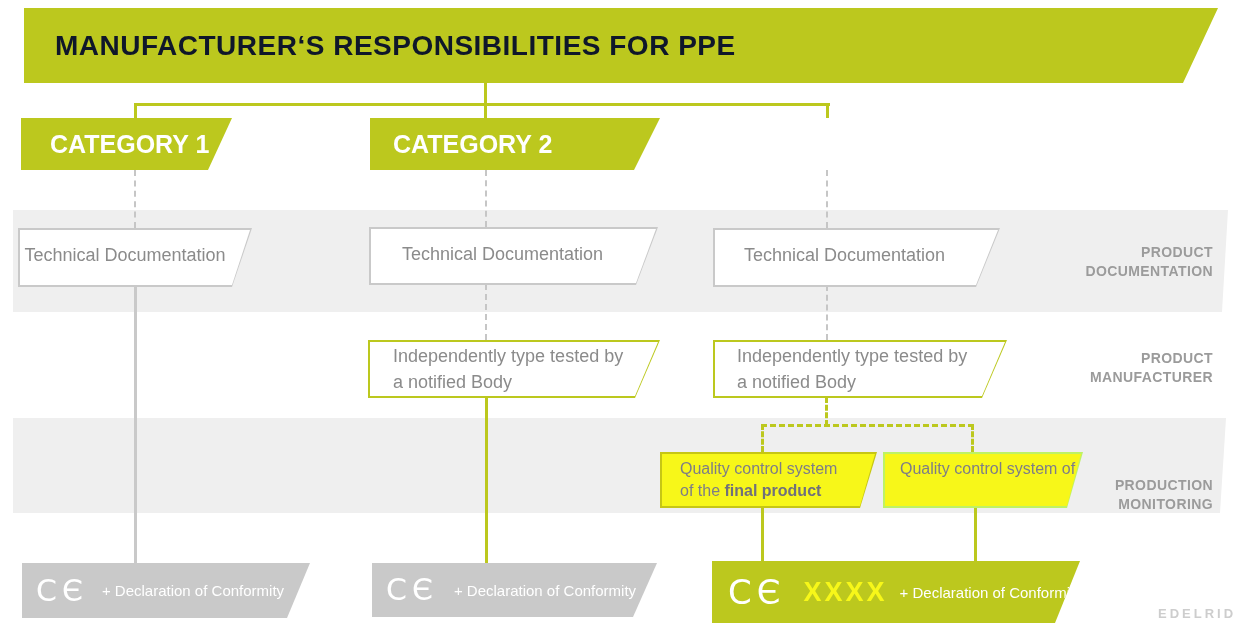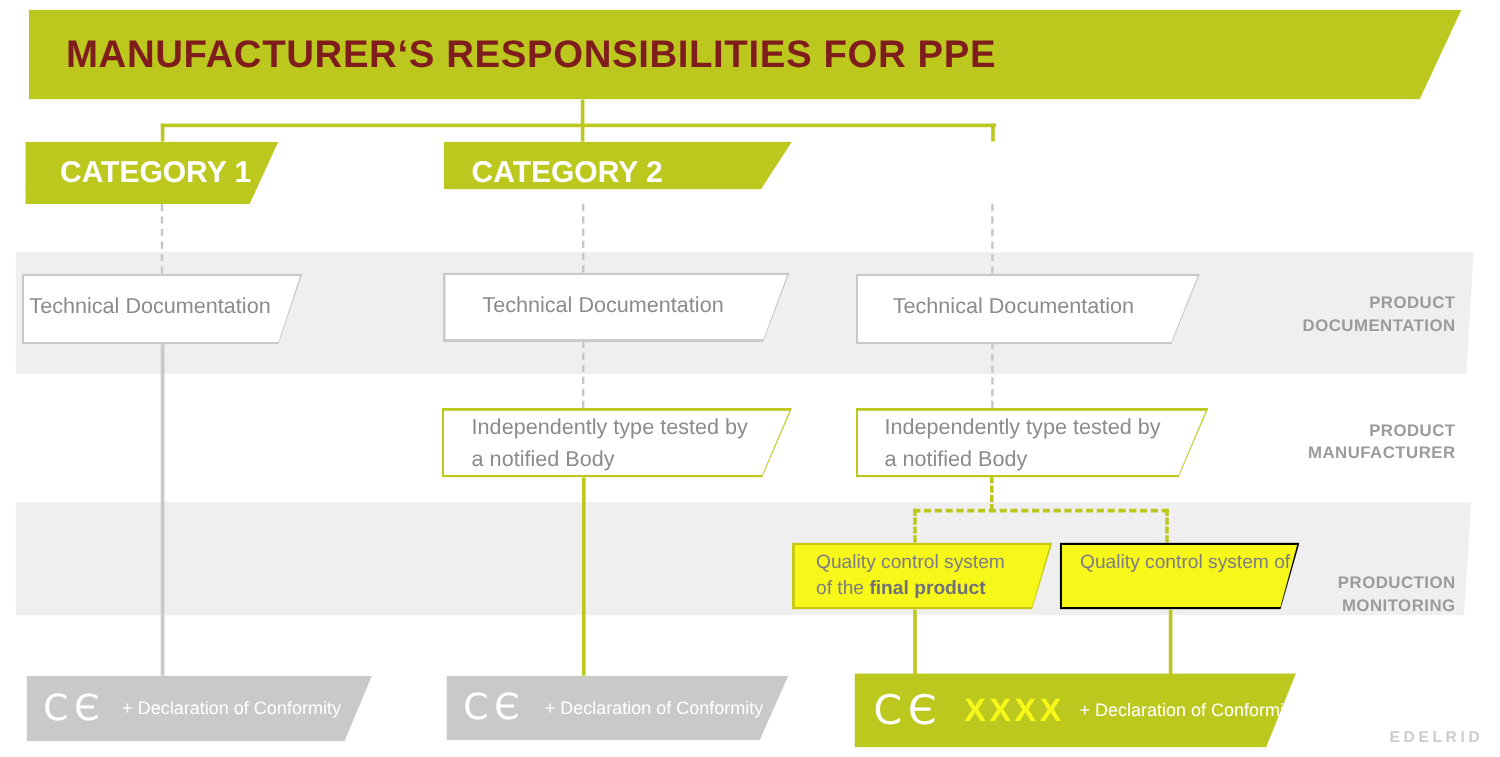--- a/index.html
+++ b/index.html
@@ -17,21 +17,21 @@
   .pbox .pfill{position:absolute;inset:2px;background:#fff;}
 
   
   .line{position:absolute;background:#bcc81e;}
   .gline{position:absolute;background:#c9c9c9;}
   .vdash-gray{position:absolute;width:0;border-left:2px dashed #c6c6c6;}
   .vdash-lime{position:absolute;width:0;border-left:3px dashed #bcc81e;}
   .hdash-lime{position:absolute;height:0;border-top:3px dashed #bcc81e;}
 
   
-  .title-text{color:#7f1d1d;font-size:32px;font-weight:bold;letter-spacing:.5px;line-height:75px;padding-left:31px;white-space:nowrap;}
+  .title-text{color:#0f172a;font-size:28px;font-weight:bold;letter-spacing:.5px;line-height:75px;padding-left:31px;white-space:nowrap;}
   .cat-label{color:#fff;font-size:25px;font-weight:bold;line-height:52px;white-space:nowrap;}
   .box-text{color:#8b8b8b;font-size:18px;text-align:center;}
   .box-text2{color:#8b8b8b;font-size:18px;line-height:26px;}
   .qtext{color:#7d7d87;font-size:16px;line-height:22px;}
   .qtext b{font-weight:bold;color:#70707c;}
   .row-label{color:#9b9b9b;font-size:14px;font-weight:bold;text-align:right;line-height:19px;letter-spacing:.4px;}
   .ce-mark{color:#fff;font-family:"DejaVu Sans",sans-serif;font-weight:normal;font-size:30px;letter-spacing:5px;line-height:1;}
   .ce-text{color:#fff;font-size:15px;white-space:nowrap;}
   .ce-code{color:#f7f719;font-size:27px;font-weight:bold;letter-spacing:3px;line-height:1;}
   .logo{color:#cdcdcd;font-size:13px;font-weight:bold;letter-spacing:3px;}
@@ -48,21 +48,21 @@
 
   <div class="line" style="left:484px;top:83px;width:3px;height:23px;"></div>
   <div class="line" style="left:134px;top:103px;width:696px;height:3px;"></div>
   <div class="line" style="left:134px;top:103px;width:3px;height:15px;"></div>
   <div class="line" style="left:484px;top:103px;width:3px;height:15px;"></div>
   <div class="line" style="left:826px;top:103px;width:3px;height:15px;"></div>
 
   <div class="abs lime-fill" style="left:21px;top:118px;width:211px;height:52px;clip-path:polygon(0 0,100% 0,calc(100% - 24px) 100%,0 100%);">
     <div class="cat-label" style="padding-left:29px;">CATEGORY 1</div>
   </div>
-  <div class="abs lime-fill" style="left:370px;top:118px;width:290px;height:40px;clip-path:polygon(0 0,100% 0,calc(100% - 26px) 100%,0 100%);">
+  <div class="abs lime-fill" style="left:370px;top:118px;width:290px;height:52px;clip-path:polygon(0 0,100% 0,calc(100% - 26px) 100%,0 100%);">
     <div class="cat-label" style="padding-left:23px;">CATEGORY 2</div>
   </div>
 
   <div class="abs band" style="left:13px;top:210px;width:1215px;height:102px;"></div>
   <div class="abs band" style="left:13px;top:418px;width:1213px;height:95px;"></div>
 
   <div class="abs row-label" style="right:37px;top:243px;">
     <div>PRODUCT</div>
     <div>DOCUMENTATION</div>
   </div>
@@ -118,21 +118,21 @@
   <div class="vdash-lime" style="left:761px;top:424px;height:28px;"></div>
   <div class="vdash-lime" style="left:971px;top:424px;height:28px;"></div>
 
   <div class="pbox" style="left:660px;top:452px;width:217px;height:56px;background:#c6c614;clip-path:polygon(0 0,100% 0,calc(100% - 17px) 100%,0 100%);">
     <div class="pfill" style="background:#f7f719;clip-path:polygon(0 0,100% 0,calc(100% - 15px) 100%,0 100%);"></div>
     <div class="abs qtext" style="left:20px;top:6px;">
       <div>Quality control system</div>
       <div><span>of the </span><b>final product</b></div>
     </div>
   </div>
-  <div class="pbox" style="left:883px;top:452px;width:200px;height:56px;background:#000000;clip-path:polygon(0 0,100% 0,calc(100% - 16px) 100%,0 100%);">
+  <div class="pbox" style="left:883px;top:452px;width:200px;height:56px;background:#bef264;clip-path:polygon(0 0,100% 0,calc(100% - 16px) 100%,0 100%);">
     <div class="pfill" style="background:#f7f719;clip-path:polygon(0 0,100% 0,calc(100% - 14px) 100%,0 100%);"></div>
     <div class="abs qtext" style="left:17px;top:6px;">
       <div>Quality control system of</div>
     </div>
   </div>
 
   <div class="line" style="left:761px;top:508px;width:3px;height:55px;"></div>
   <div class="line" style="left:974px;top:508px;width:3px;height:55px;"></div>
 
   <div class="abs gray-fill" style="left:22px;top:563px;width:288px;height:55px;clip-path:polygon(0 0,100% 0,calc(100% - 23px) 100%,0 100%);">

